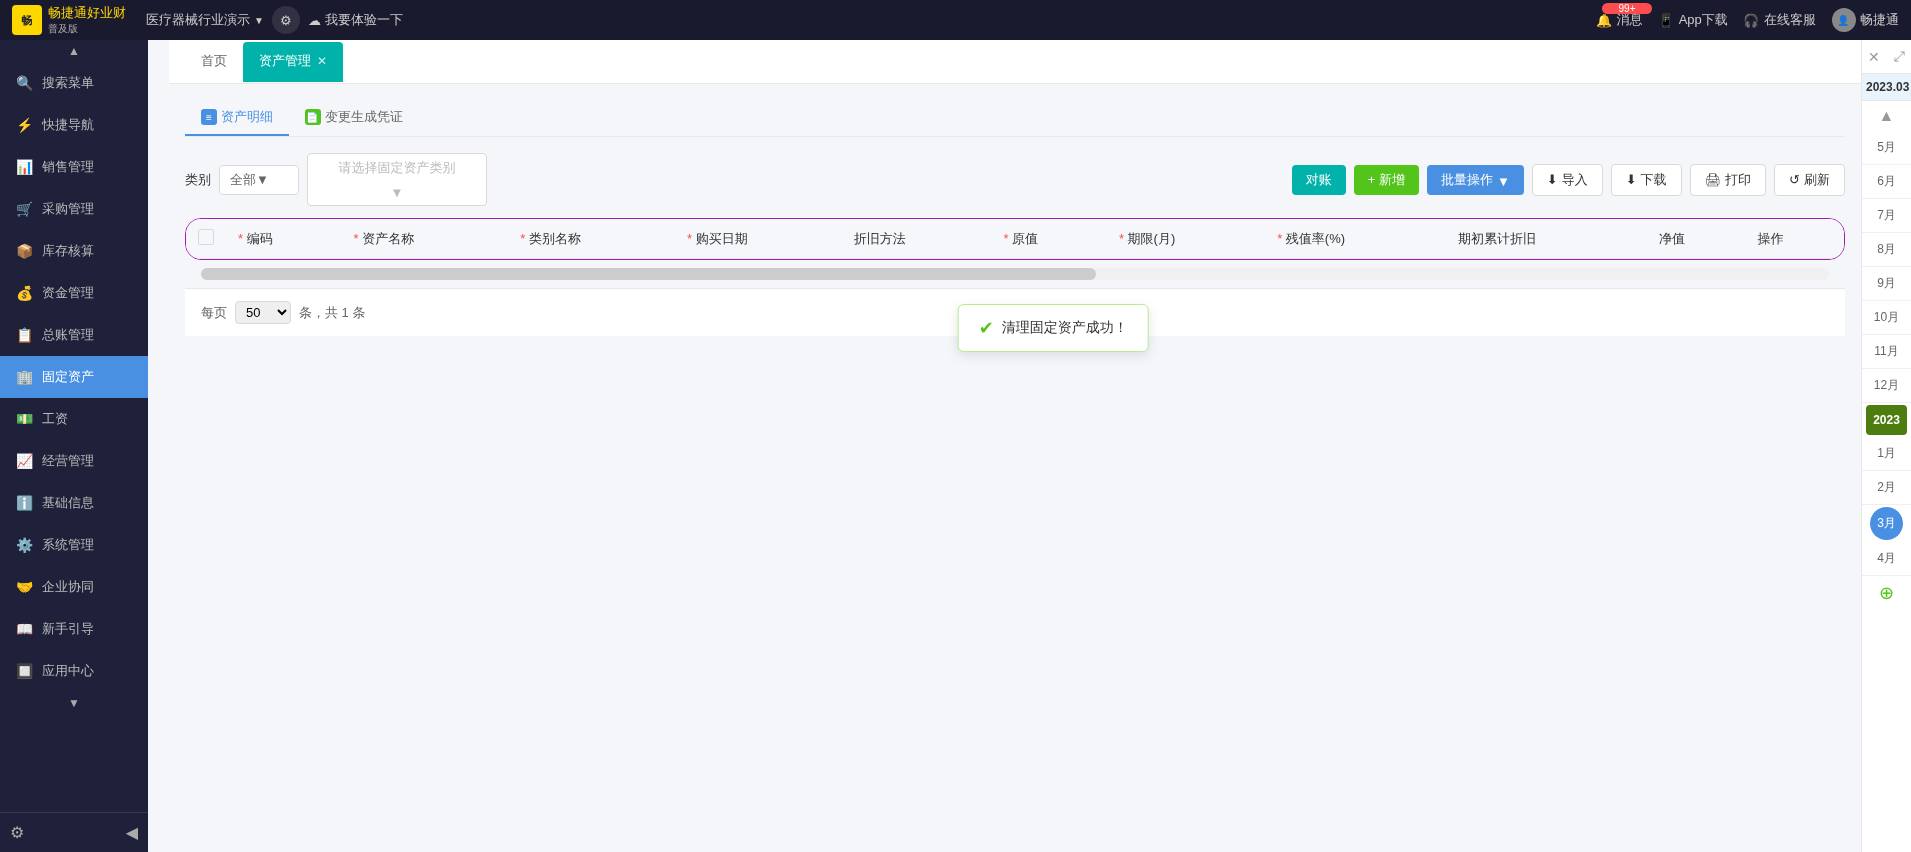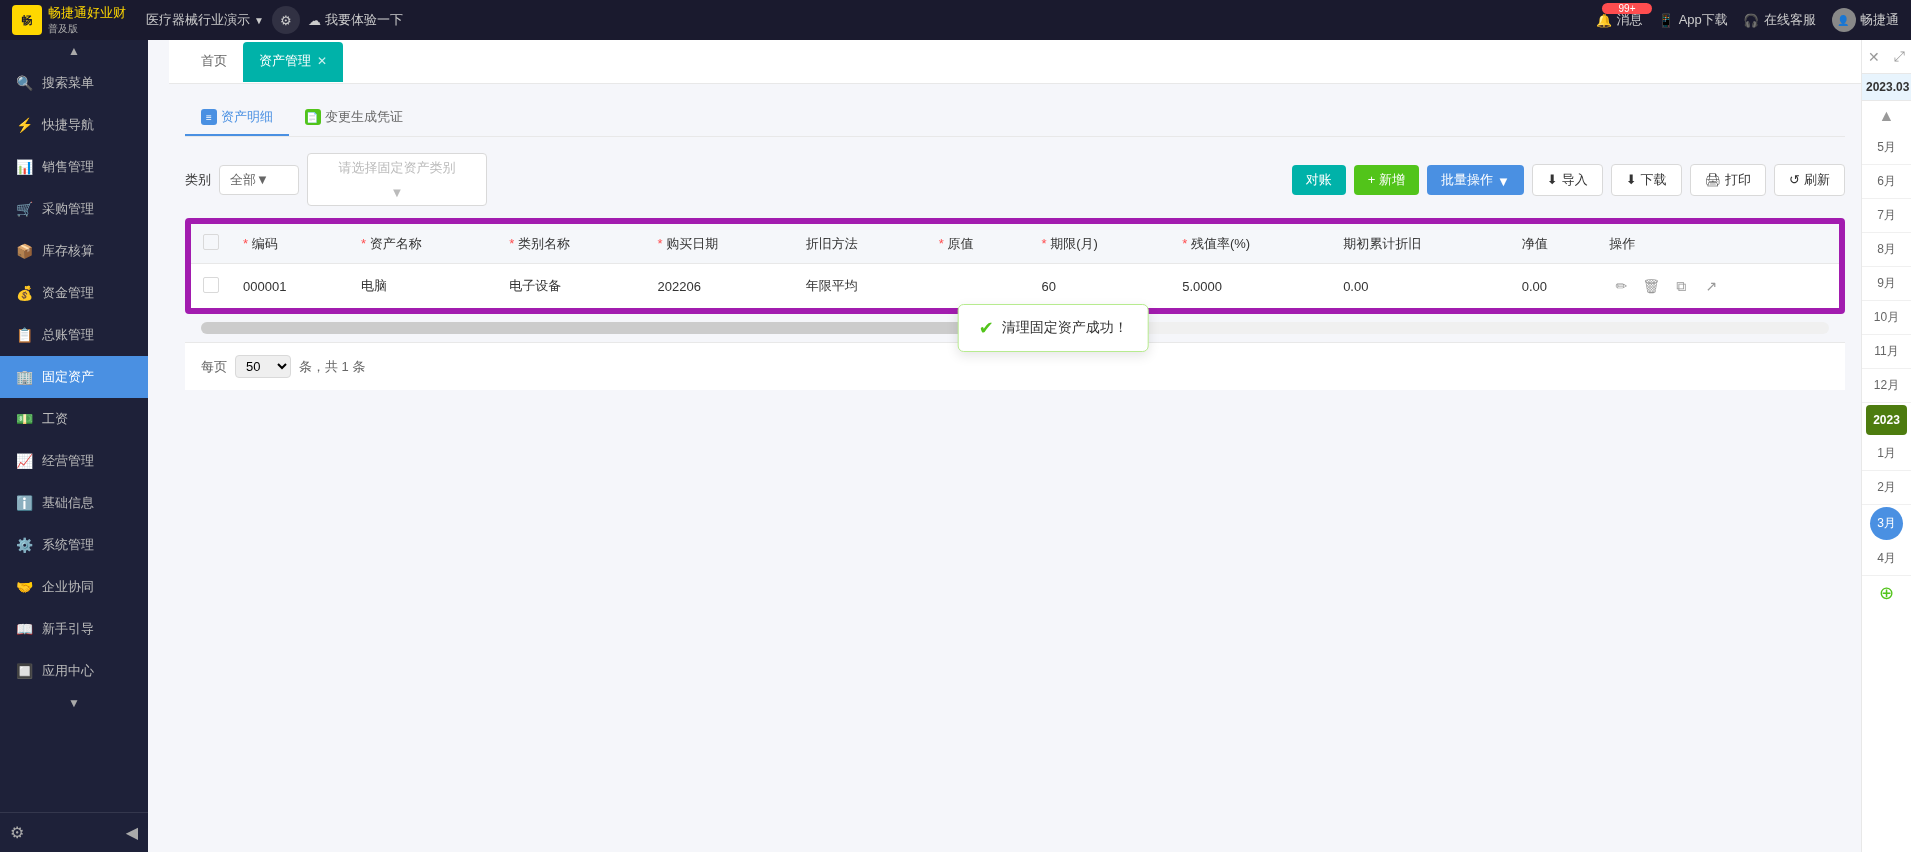--- a/index.html
+++ b/index.html
@@ -58,21 +58,21 @@
     .filter-label { font-size: 13px; color: #333; }
     .filter-select { display: flex; align-items: center; border: 1px solid #d9d9d9; border-radius: 4px; padding: 5px 10px; background: #fff; cursor: pointer; font-size: 13px; color: #666; min-width: 80px; }
     .category-select { display: flex; align-items: center; gap: 4px; border: 1px solid #d9d9d9; border-radius: 4px; padding: 5px 10px; background: #fff; cursor: pointer; font-size: 13px; color: #bbb; min-width: 180px; flex-direction: column; }
     .btn { padding: 6px 14px; border-radius: 4px; cursor: pointer; font-size: 13px; border: none; display: flex; align-items: center; gap: 4px; }
     .btn-primary { background: #00b2a9; color: #fff; }
     .btn-green { background: #52c41a; color: #fff; }
     .btn-default { background: #fff; border: 1px solid #d9d9d9; color: #333; }
     .btn-batch { background: #4a90e2; color: #fff; display: flex; align-items: flex-end; gap: 4px; }
 
     
-    .table-container { background: #fff; border: 6px solid #a21caf; border-radius: 4px; overflow: auto; }
+    .table-container { background: #fff; border: 1px solid #a21caf; border-radius: 16px; overflow: auto; }
     table { width: 100%; border-collapse: collapse; font-size: 13px; }
     thead th { background: #f5f7fa; padding: 10px 12px; text-align: left; color: #333; font-weight: normal; border-bottom: 1px solid #e8e8e8; white-space: nowrap; }
     thead th.required::before { content: '* '; color: #ff4d4f; }
     tbody td { padding: 10px 12px; border-bottom: 1px solid #f0f0f0; color: #333; white-space: nowrap; }
     tbody tr:last-child td { border-bottom: none; }
     .checkbox { width: 16px; height: 16px; border: 1px solid #d9d9d9; border-radius: 2px; display: inline-flex; align-items: center; justify-content: center; cursor: pointer; }
     .subtotal-row td { background: #fafafa; color: #666; font-size: 12px; }
     .subtotal-icon { display: inline-flex; align-items: center; justify-content: center; width: 14px; height: 14px; background: #4a90e2; color: #fff; border-radius: 2px; font-size: 10px; margin-right: 4px; }
 
     
@@ -296,43 +296,20 @@
               <th>折旧方法</th>
               <th class="required">原值</th>
               <th class="required">期限(月)</th>
               <th class="required">残值率(%)</th>
               <th>期初累计折旧</th>
               <th>净值</th>
               <th>操作</th>
             </tr>
           </thead>
           <tbody>
-            <tr class="data-row">
-              <td>
-                <div class="checkbox"></div>
-              </td>
-              <td>000001</td>
-              <td>电脑</td>
-              <td>电子设备</td>
-              <td>202206</td>
-              <td>年限平均</td>
-              <td></td>
-              <td>60</td>
-              <td>5.0000</td>
-              <td>0.00</td>
-              <td>0.00</td>
-              <td>
-                <div class="action-btns">
-                  <span class="action-btn">✏</span>
-                  <span class="action-btn">🗑</span>
-                  <span class="action-btn">⧉</span>
-                  <span class="action-btn">↗</span>
-                </div>
-              </td>
-            </tr>
           </tbody>
         </table>
       </div>
 
       <div class="success-toast">
         <span class="success-icon">✔</span>
         <span>清理固定资产成功！</span>
       </div>
 
       <div class="scrollbar-area">

